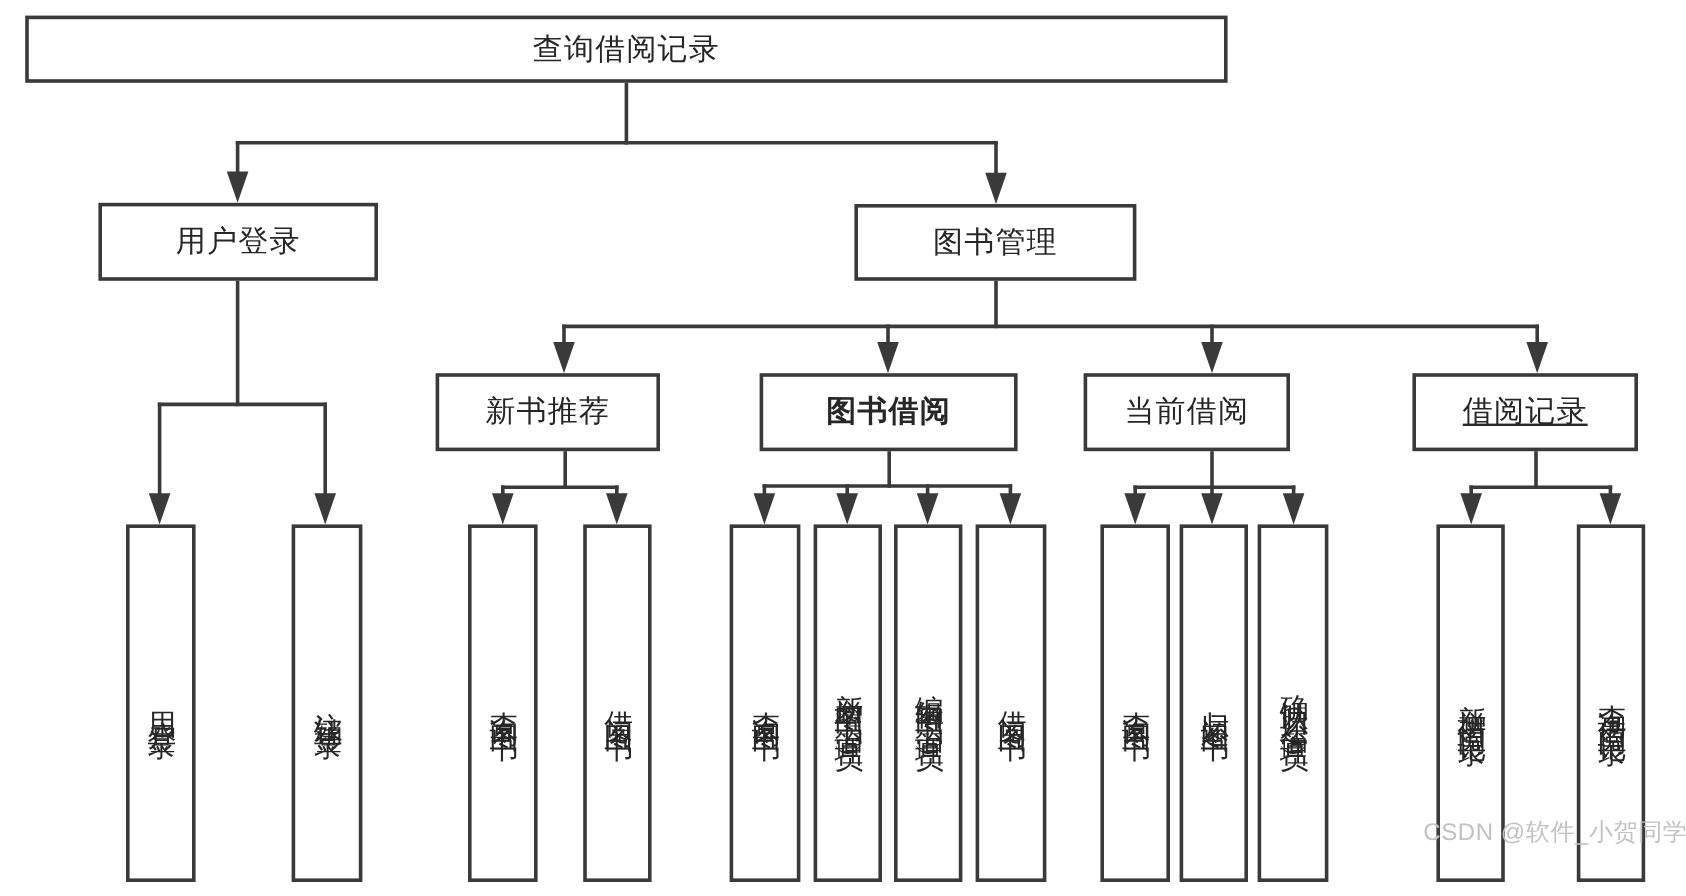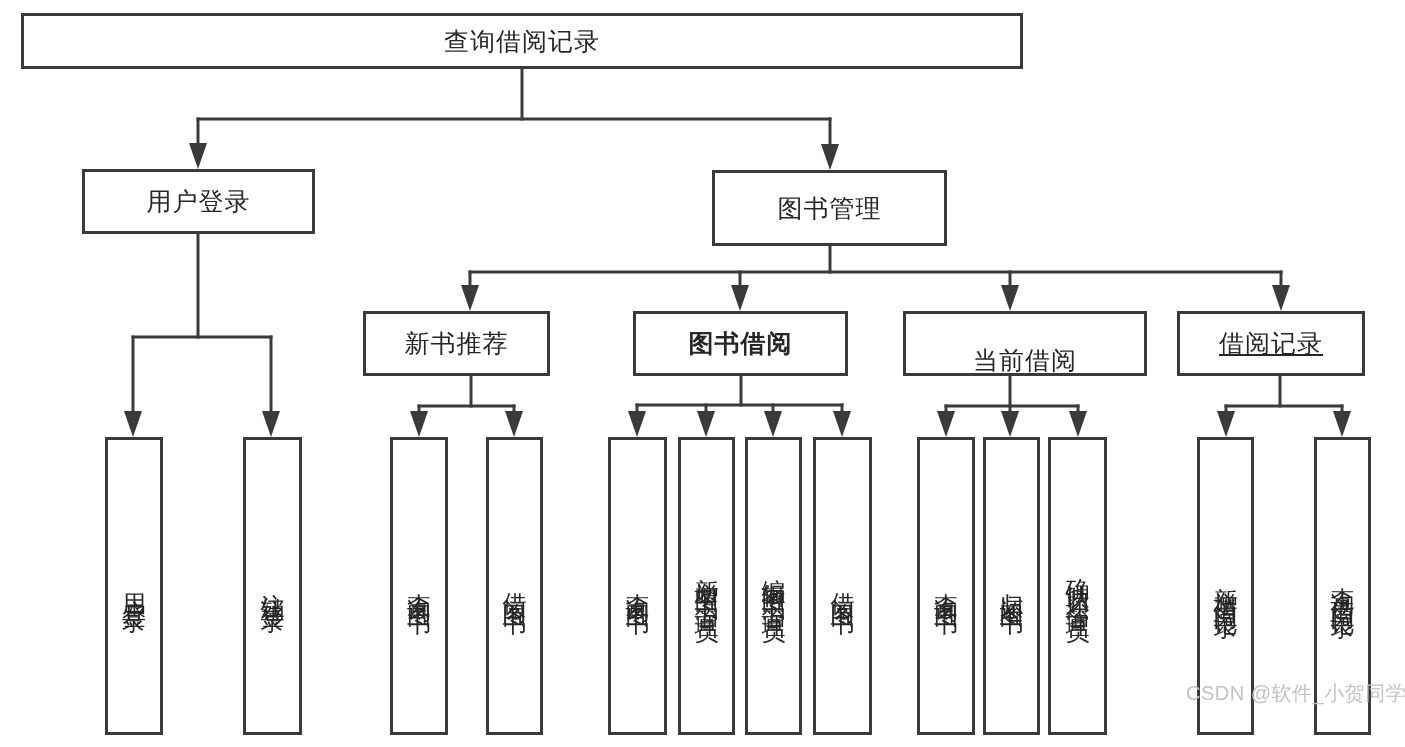--- a/index.html
+++ b/index.html
@@ -42,24 +42,24 @@
   .leaf span {
     writing-mode: vertical-rl;
     text-orientation: mixed;
     letter-spacing: 6px;
     font-size: 24px;
     line-height: 1;
   }
   
   .n-root      { left: 21px;   top: 13px;  width: 1002px; height: 56px; }
   .n-login     { left: 82px;   top: 169px; width: 233px;  height: 65px; }
-  .n-manage    { left: 712px;  top: 170px; width: 235px;  height: 76px; text-align: center; }
+  .n-manage    { left: 712px;  top: 170px; width: 235px;  height: 64px; text-align: center; }
   .n-recommend { left: 363px;  top: 311px; width: 187px;  height: 65px; text-align: right; }
   .n-borrow    { left: 633px;  top: 311px; width: 215px;  height: 65px; font-weight: bold; }
-  .n-current   { left: 903px;  top: 311px; width: 244px;  height: 65px; align-items: flex-end; }
+  .n-current   { left: 903px;  top: 311px; width: 172px;  height: 65px; }
   .n-records   { left: 1177px; top: 311px; width: 188px;  height: 65px; text-decoration: underline; }
   .leaf { top: 437px; height: 298px; }
   .l-1  { left: 105px;  width: 58px; }
   .l-2  { left: 243px;  width: 59px; }
   .l-3  { left: 390px;  width: 58px; }
   .l-4  { left: 486px;  width: 57px; }
   .l-5  { left: 608px;  width: 59px; }
   .l-6  { left: 678px;  width: 57px; }
   .l-7  { left: 745px;  width: 57px; }
   .l-8  { left: 813px;  width: 59px; }

